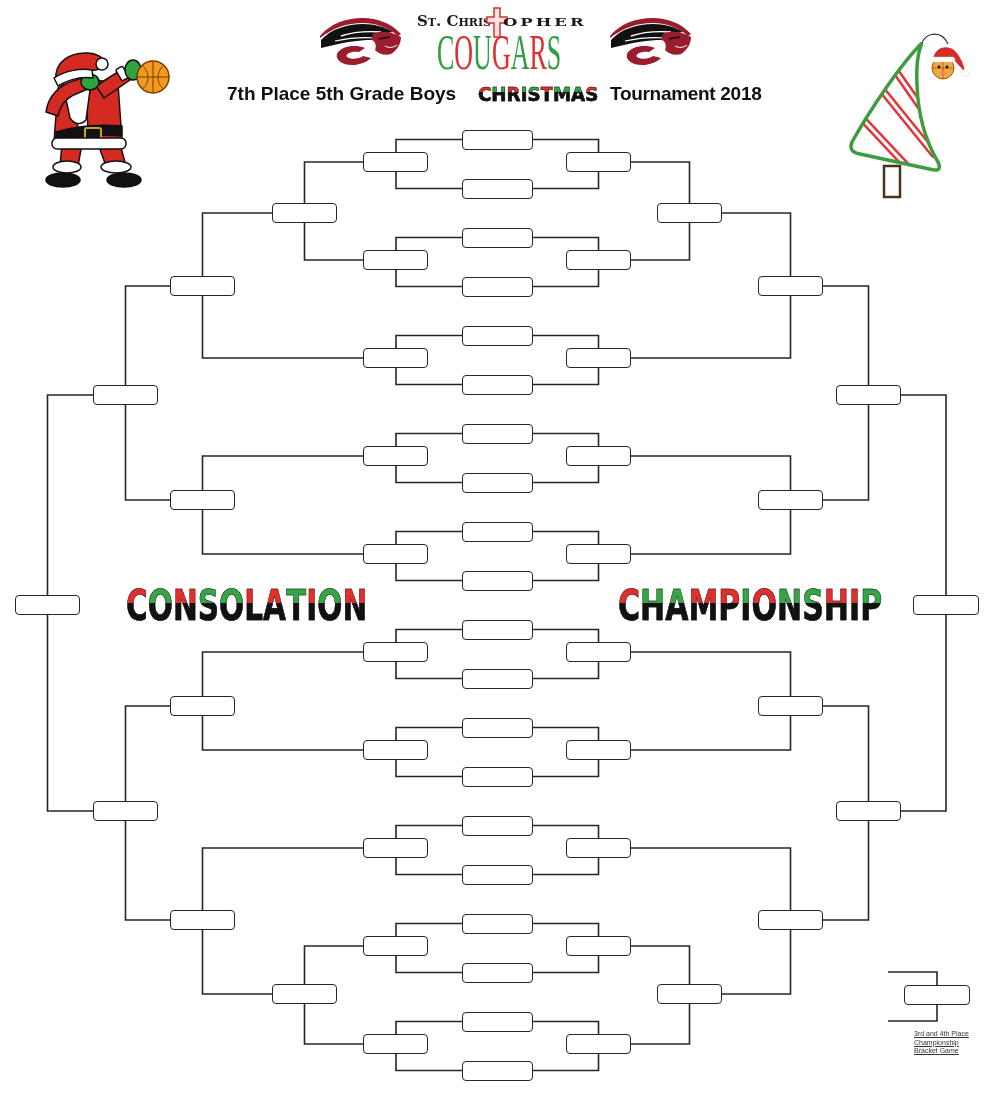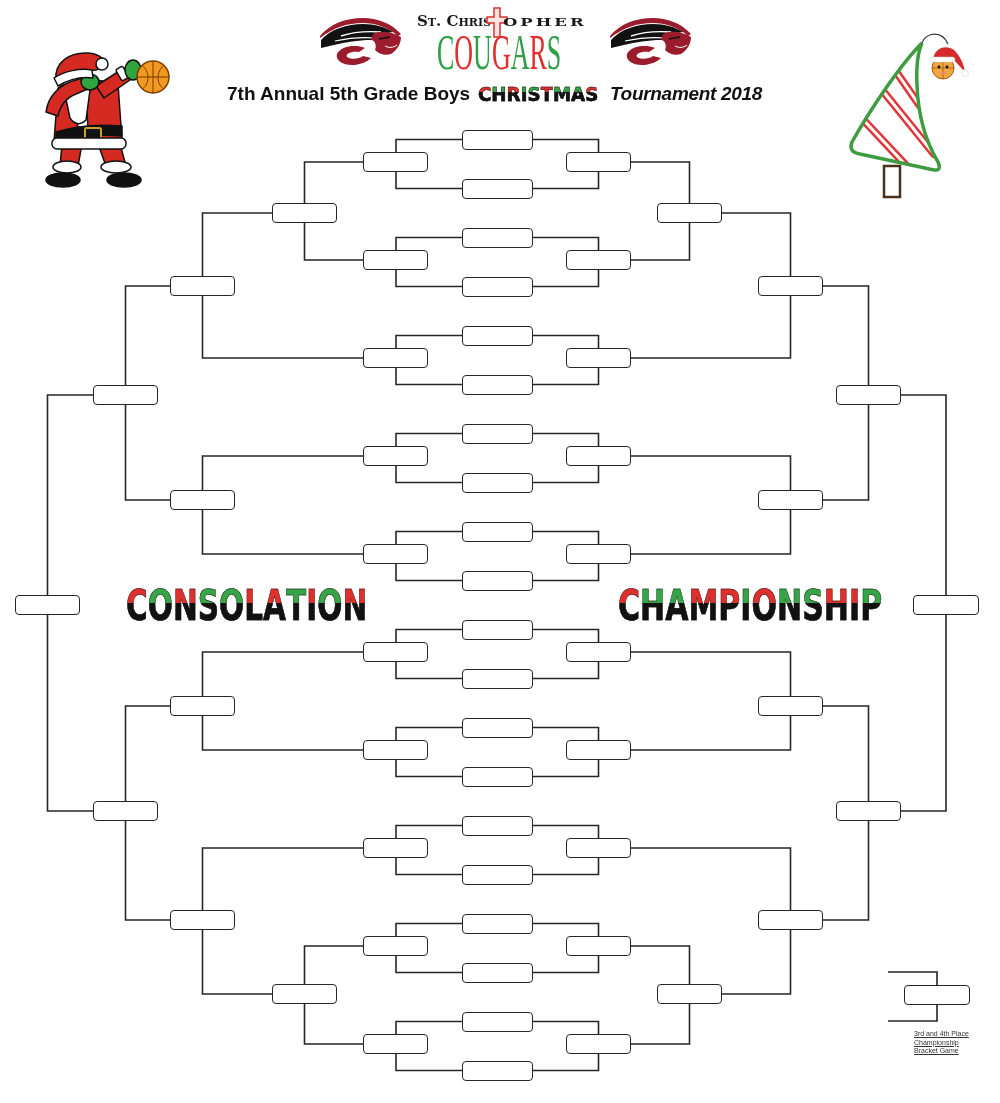--- a/index.html
+++ b/index.html
@@ -19,21 +19,21 @@
   .rb { left:836px; width:65px; }
 
   .school1 { left:417px; top:14.3px; font-family:"DejaVu Serif", serif; font-weight:bold; font-size:15px; line-height:15px; font-variant:small-caps; color:#1a1a1a; white-space:nowrap; }
   .school2 { left:503px; top:14.3px; font-family:"DejaVu Serif", serif; font-weight:bold; font-size:15px; line-height:15px; font-variant:small-caps; letter-spacing:2px; color:#1a1a1a; transform:scaleX(1.5); transform-origin:0 0; white-space:nowrap; }
   .mascot { left:437px; top:27px; font-family:"Liberation Serif", serif; font-size:50px; line-height:50px; transform:scaleX(0.52); transform-origin:0 0; white-space:nowrap; }
   .mascot span.r { color:#e0302e; }
   .mascot span.g { color:#2f9e44; }
 
   .title { top:84px; font-family:"Liberation Sans", sans-serif; font-weight:bold; font-size:19px; line-height:20px; color:#111; white-space:nowrap; }
   .title1 { left:227px; }
-  .title2 { left:610px; letter-spacing:-0.3px;font-style:italic; }
+  .title2 { left:610px; letter-spacing:-0.3px; }
 
   .drip { font-family:"DejaVu Sans", sans-serif; font-weight:bold; white-space:nowrap; transform-origin:0 0; }
   .drip span { display:inline-block; color:transparent; -webkit-background-clip:text; background-clip:text;
                background-image:linear-gradient(to bottom, var(--top) 0%, var(--top) 42%, #111 42%, #111 100%);
                -webkit-text-stroke:0.5px #111; }
   .drip span.r { --top:#e0302e; }
   .drip span.g { --top:#37a447; }
   .drip-title { left:478px; top:84px; font-size:20px; line-height:20px; transform:scaleX(0.91); }
   .drip-title span { line-height:20px; }
   .drip-banner { top:585px; font-size:42px; line-height:42px; }
@@ -69,21 +69,21 @@
     <use href="#cougar"></use>
   </svg>
 
 <div class="abs school1">St. Chris</div>
 <svg class="abs" style="left:486px;top:6px" width="22" height="33">
   <polygon points="8,2 14,2 14,11 21,11 21,17 14,17 14,31 8,31 8,17 1,17 1,11 8,11" fill="#fbe3e1" stroke="#d6332c" stroke-width="1.5"></polygon>
 </svg>
 <div class="abs school2">opher</div>
 <div class="abs mascot"><span class="g">C</span><span class="r">O</span><span class="g">U</span><span class="r">G</span><span class="g">A</span><span class="r">R</span><span class="g">S</span></div>
 
-<div class="abs title title1">7th Annual 5th Grade Boys</div>
+<div class="abs title title1">7th Place 5th Grade Boys</div>
 <div class="abs drip drip-title"><span class="r">C</span><span class="g">H</span><span class="r">R</span><span class="g">I</span><span class="g">S</span><span class="r">T</span><span class="g">M</span><span class="g">A</span><span class="r">S</span></div>
 <div class="abs title title2">Tournament 2018</div>
 
 <svg class="abs" style="left:30px;top:40px" width="160" height="160" viewBox="0 0 160 160">
   <g stroke="#111" stroke-width="1.5" stroke-linejoin="round">
     <ellipse cx="33" cy="140" rx="17" ry="7" fill="#111"></ellipse>
     <ellipse cx="94" cy="140" rx="17" ry="7" fill="#111"></ellipse>
     <path d="M32,104 L52,104 L48,126 L30,126 Z" fill="#d42a22"></path>
     <path d="M68,104 L90,104 L96,126 L76,126 Z" fill="#d42a22"></path>
     <ellipse cx="37" cy="127" rx="14" ry="6" fill="#fff"></ellipse>

